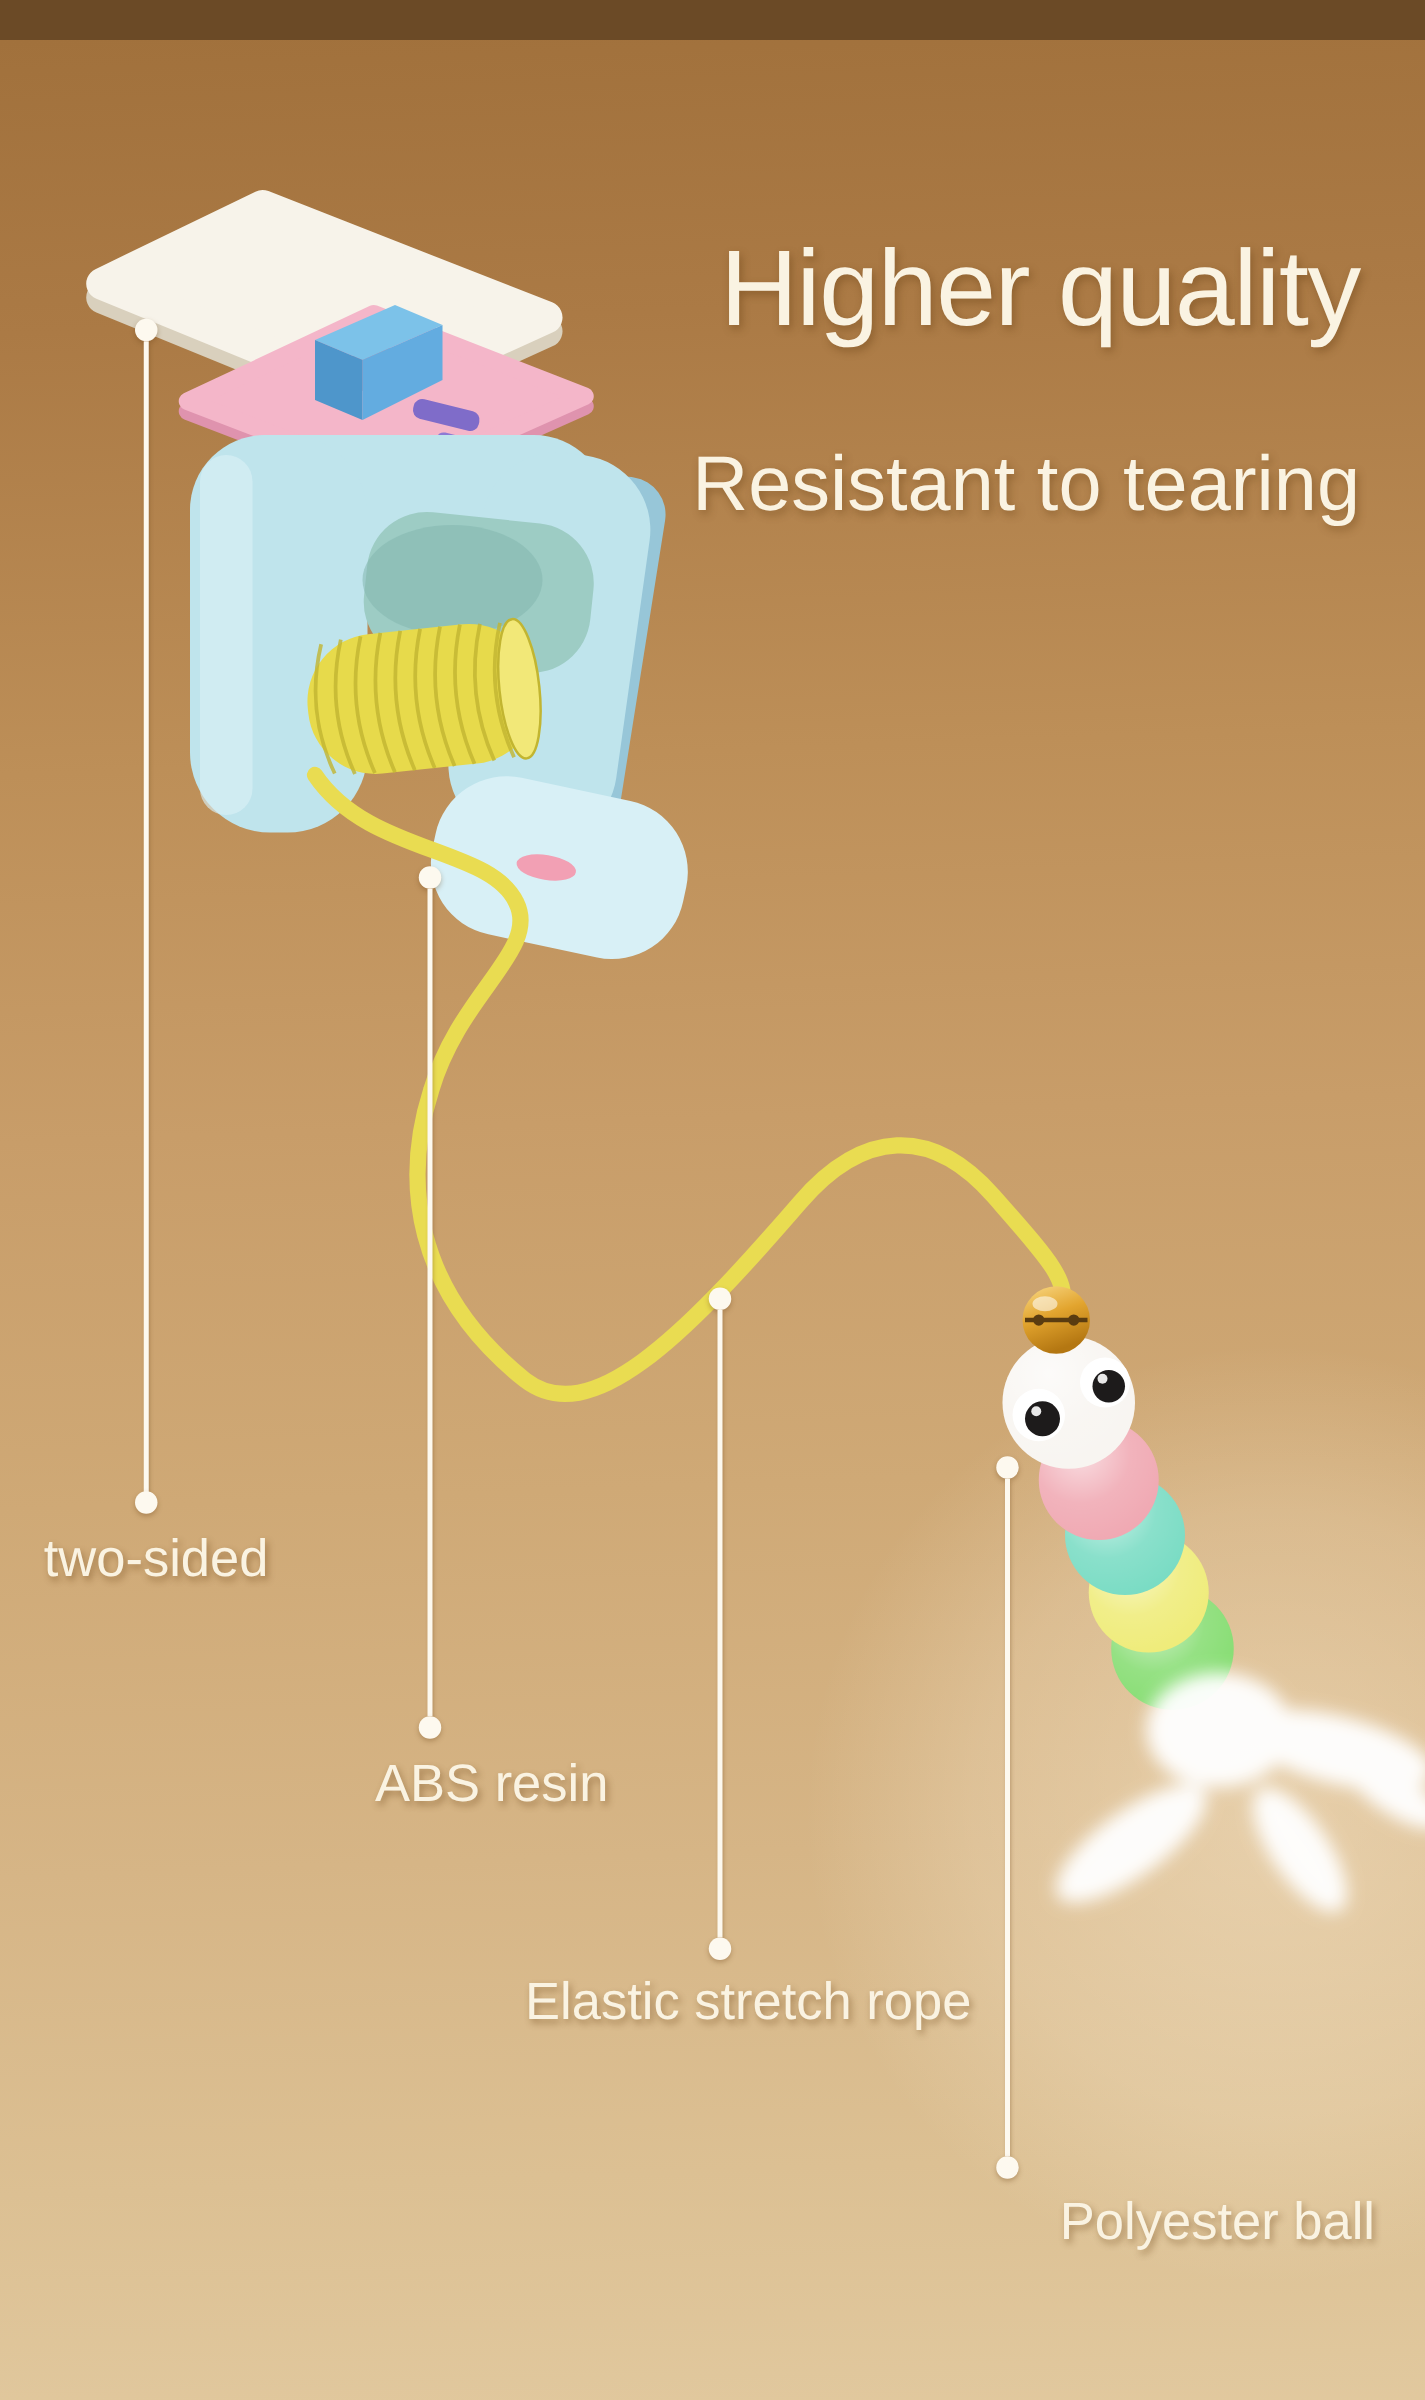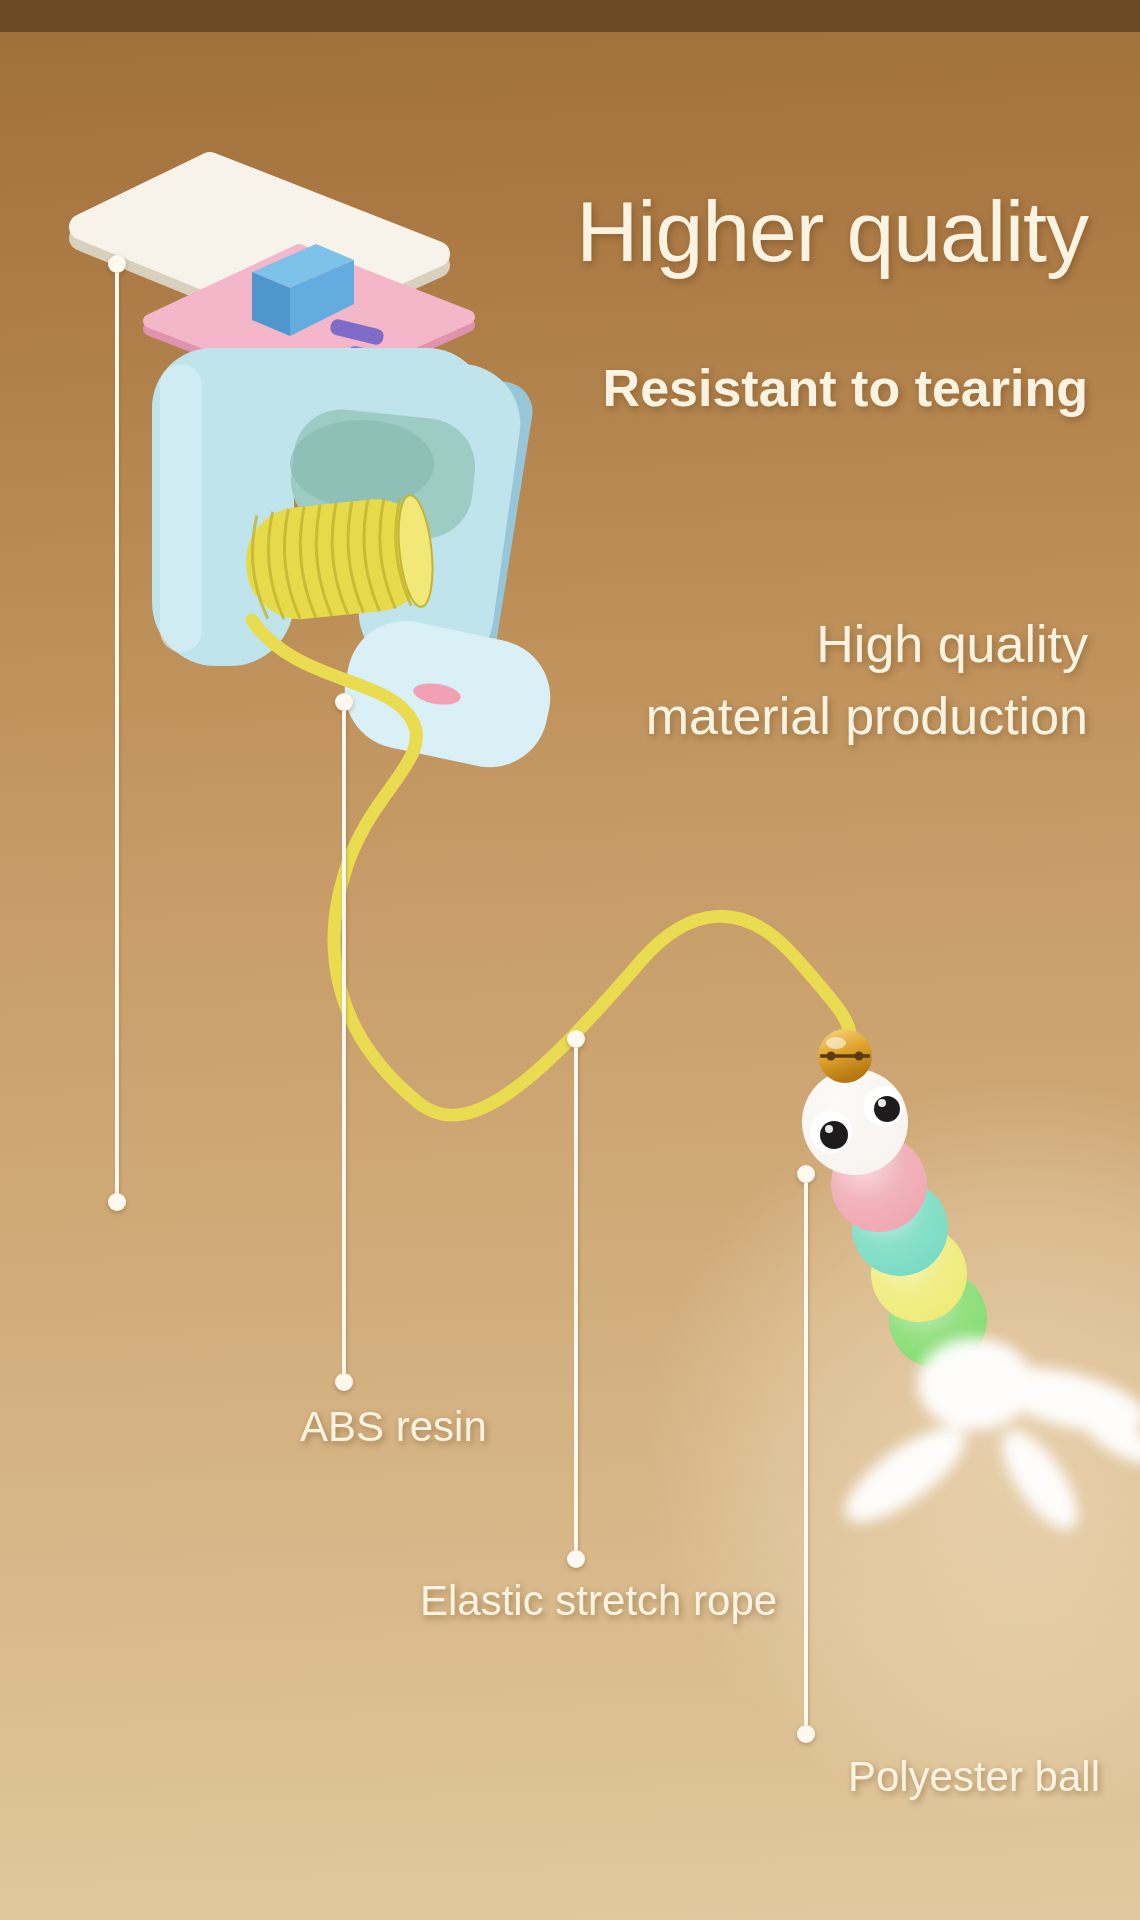--- a/index.html
+++ b/index.html
@@ -4,21 +4,21 @@
 <style>
   html,body{margin:0;padding:0;background:#6b4a26;}
   #canvas{position:relative;width:1140px;height:1920px;overflow:hidden;
     font-family:"Liberation Sans", sans-serif;
     background:linear-gradient(178deg,#a1713c 0%,#ab7a45 12%,#bd8f58 30%,#c89d69 45%,#cfa976 60%,#d6b586 75%,#dcc093 88%,#e2caa0 100%);margin-top:32px;}
   .halo{position:absolute;left:640px;top:1040px;width:760px;height:760px;border-radius:50%;
     background:radial-gradient(circle,rgba(255,244,222,.42) 0%,rgba(255,244,222,.22) 45%,rgba(255,244,222,0) 70%);}
   #art{position:absolute;left:0;top:0;width:1140px;height:1920px;}
   .txt{position:absolute;color:#faf3e2;text-shadow:2px 3px 7px rgba(105,65,20,.45);}
   .title{top:150px;right:52px;font-size:86px;font-weight:400;letter-spacing:-1px;white-space:nowrap;}
-  .subtitle{top:314px;right:52px;font-size:52px;font-weight:700;line-height:84px;text-align:left;}
+  .subtitle{top:314px;right:52px;font-size:62px;font-weight:400;line-height:84px;text-align:left;}
   .feature{top:576px;right:52px;font-size:52px;font-weight:400;line-height:72px;text-align:right;}
   .dot{position:absolute;width:18px;height:18px;border-radius:50%;background:#fdf9ef;box-shadow:0 2px 4px rgba(110,70,25,.35);}
   .cline{position:absolute;width:4px;background:#fdf9ef;box-shadow:1px 2px 3px rgba(110,70,25,.3);}
   .clabel{position:absolute;color:#faf3e2;font-size:42px;font-weight:400;line-height:62px;text-shadow:2px 3px 6px rgba(105,65,20,.45);}
   .clabel span{display:block;}
 </style>
 </head>
 <body>
 
 <div id="canvas">
@@ -134,30 +134,27 @@
       <ellipse cx="1115" cy="1402" rx="46" ry="17" transform="rotate(34 1115 1402)" fill="#ffffff"></ellipse>
       <ellipse cx="905" cy="1443" rx="72" ry="26" transform="rotate(-36 905 1443)" fill="#ffffff"></ellipse>
       <ellipse cx="1040" cy="1448" rx="58" ry="23" transform="rotate(56 1040 1448)" fill="#ffffff"></ellipse>
     </g>
   </svg>
 
   <div class="txt title">Higher quality</div>
   <div class="txt subtitle">
     <span style="display:block">Resistant to tearing</span>
   </div>
-  <div class="txt feature">
-    <span style="display:block">High quality</span>
-    <span style="display:block">material production</span>
-  </div>
 
   <div>
     <span class="dot" style="left:108px;top:223px;"></span>
     <span class="cline" style="left:115px;top:241px;height:922px;"></span>
     <span class="dot" style="left:108px;top:1161px;"></span>
     <div class="clabel" style="left:35px;top:1184px;">
+      <span>two-sided</span>
     </div>
   </div>
 
   <div>
     <span class="dot" style="left:335px;top:661px;"></span>
     <span class="cline" style="left:342px;top:679px;height:662px;"></span>
     <span class="dot" style="left:335px;top:1341px;"></span>
     <div class="clabel" style="left:300px;top:1364px;">
       <span>ABS resin</span>
     </div>

